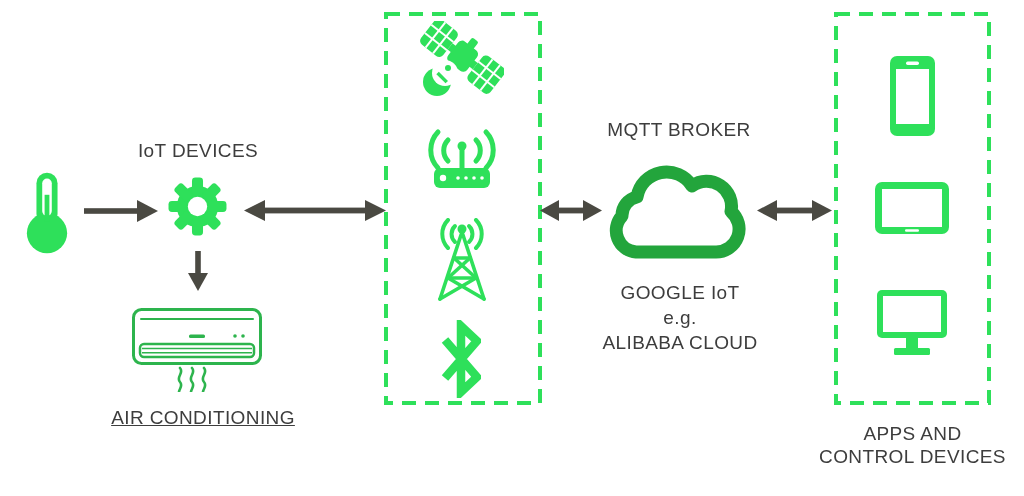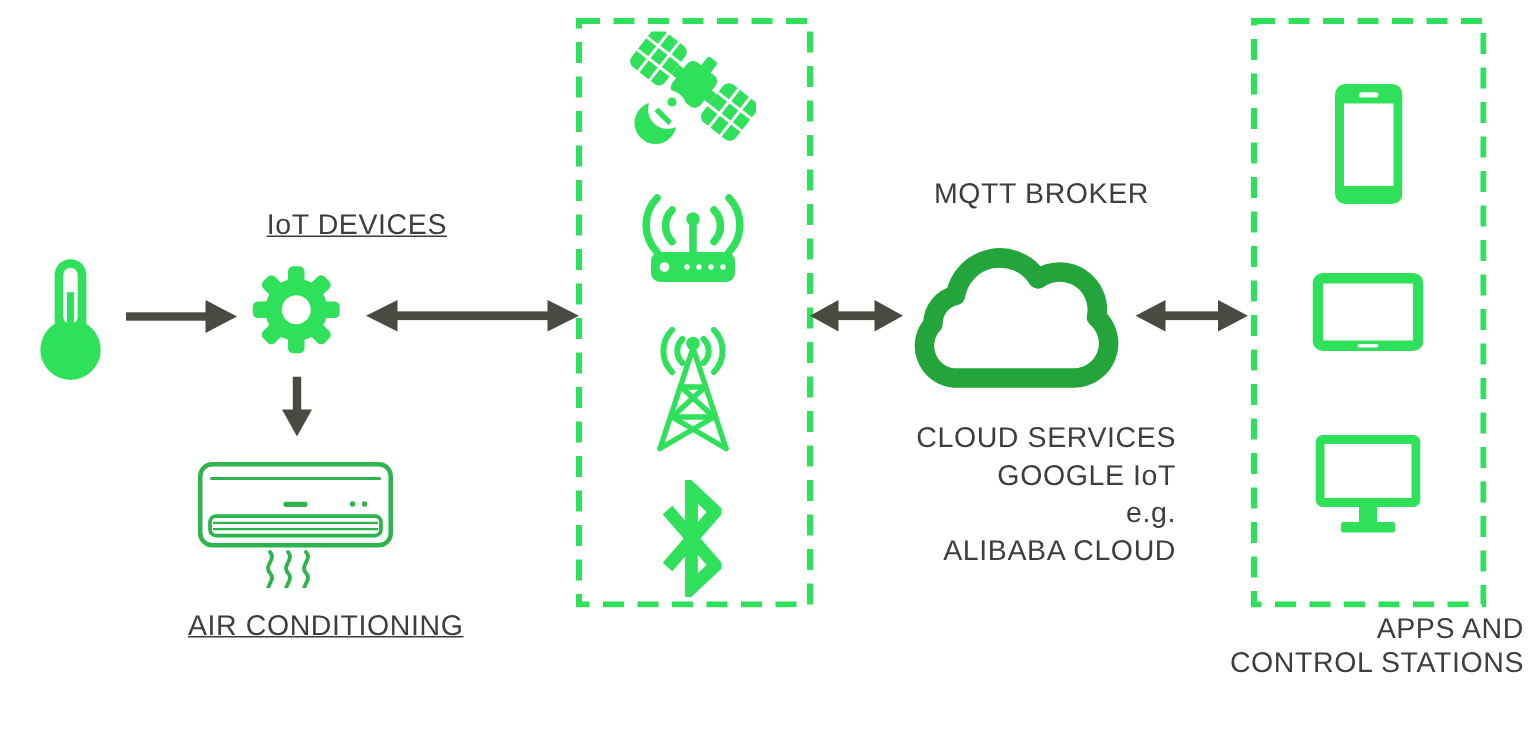--- a/index.html
+++ b/index.html
@@ -14,21 +14,21 @@
   body{background:#fff;font-family:"Liberation Sans", sans-serif;}
   #canvas{
     position:relative;width:1024px;height:496px;
     background:var(--background);overflow:hidden;
   }
   .abs{position:absolute;}
   .label{
     color:var(--text);
     font-size:19px;
     letter-spacing:0.4px;
-    text-align:right;
+    text-align:center;
     line-height:23px;
     white-space:nowrap;
   }
   .icon-bright{color:var(--bright-green);}
   .icon-ac{color:var(--ac-green);}
   .icon-cloud{color:var(--cloud-green);}
   .icon-arrow{color:var(--arrow-gray);}
   svg{display:block;width:100%;height:100%;}
   .dash-box{color:var(--bright-green);}
   .services .line{line-height:25px;}
@@ -47,21 +47,21 @@
     </svg>
   </div>
 
   <div class="abs icon-arrow" style="left:84px;top:200px;width:74px;height:22px;">
     <svg viewBox="0 0 74 22">
       <rect x="0" y="8.2" width="55" height="5.6" fill="currentColor"></rect>
       <polygon points="53,0 74,11 53,22" fill="currentColor"></polygon>
     </svg>
   </div>
 
-  <div class="abs label" style="left:118px;top:139px;width:180px;text-decoration:underline;">IoT DEVICES</div>
+  <div class="abs label" style="left:108px;top:139px;width:180px;">IoT DEVICES</div>
 
   <div class="abs icon-bright" style="left:163px;top:172px;width:69px;height:69px;">
     <svg viewBox="0 0 100 100">
       <g fill="currentColor">
         <circle cx="50" cy="50" r="30"></circle>
         <g>
           <rect x="42" y="8" width="16" height="26" rx="5"></rect>
           <rect x="42" y="8" width="16" height="26" rx="5" transform="rotate(45 50 50)"></rect>
           <rect x="42" y="8" width="16" height="26" rx="5" transform="rotate(90 50 50)"></rect>
           <rect x="42" y="8" width="16" height="26" rx="5" transform="rotate(135 50 50)"></rect>
@@ -204,21 +204,20 @@
 
   <div class="abs label" style="left:592px;top:118px;width:174px;">MQTT BROKER</div>
 
   <div class="abs icon-cloud" style="left:600px;top:156px;width:160px;height:110px;">
     <svg viewBox="0 0 160 110">
       <path d="M 36 96 H 116 A 23 23 0 0 0 131 55.5 A 25 25 0 0 0 92 30 A 30 30 0 0 0 37 41 A 19 19 0 0 0 22 60 A 21.5 21.5 0 0 0 36 96 Z" fill="#ffffff" stroke="currentColor" stroke-width="13" stroke-linejoin="round" stroke-linecap="round"></path>
     </svg>
   </div>
 
   <div class="abs label services" style="left:576px;top:280px;width:208px;">
-    <div class="line">CLOUD SERVICES</div>
     <div class="line">GOOGLE IoT</div>
     <div class="line">e.g.</div>
     <div class="line">ALIBABA CLOUD</div>
   </div>
 
   <div class="abs icon-arrow" style="left:757px;top:199px;width:75px;height:23px;">
     <svg viewBox="0 0 75 23">
       <rect x="17" y="8.6" width="41" height="5.8" fill="currentColor"></rect>
       <polygon points="0,11.5 20,1 20,22" fill="currentColor"></polygon>
       <polygon points="75,11.5 55,1 55,22" fill="currentColor"></polygon>
@@ -249,18 +248,18 @@
     <div class="abs icon-bright" style="left:43px;top:278px;width:70px;height:66px;">
       <svg viewBox="0 0 70 66">
         <rect x="0" y="0" width="70" height="48" rx="5" fill="currentColor"></rect>
         <rect x="6" y="6" width="58" height="36" fill="#ffffff"></rect>
         <rect x="29" y="48" width="12" height="11" fill="currentColor"></rect>
         <rect x="17" y="58" width="36" height="7" rx="1.5" fill="currentColor"></rect>
       </svg>
     </div>
   </div>
 
-  <div class="abs label" style="left:809px;top:408px;width:207px;">
+  <div class="abs label" style="left:809px;top:422px;width:207px;">
     <div>APPS AND</div>
-    <div>CONTROL STATIONS</div>
+    <div>CONTROL DEVICES</div>
   </div>
 
 </div>
 
 </body></html>

